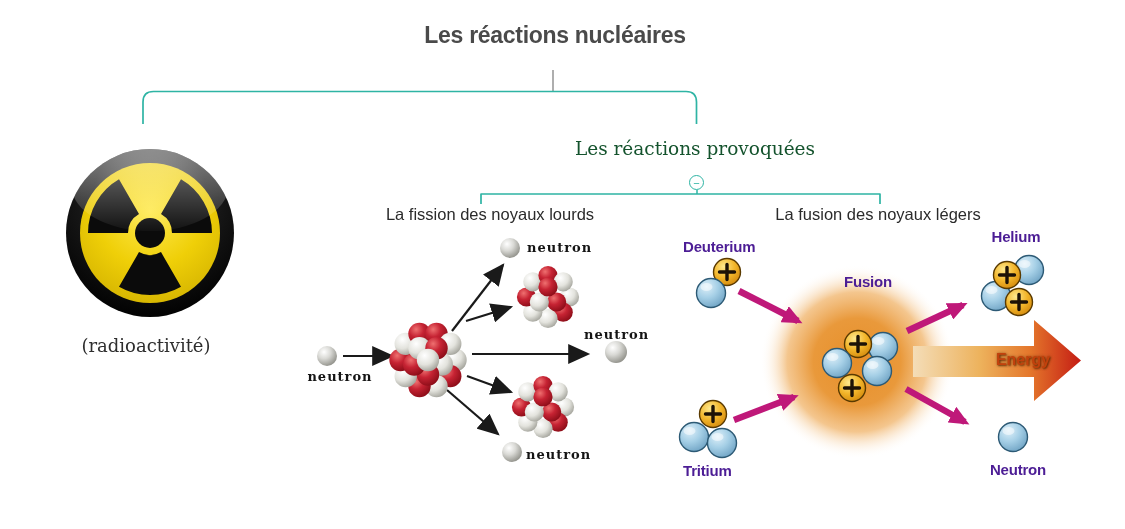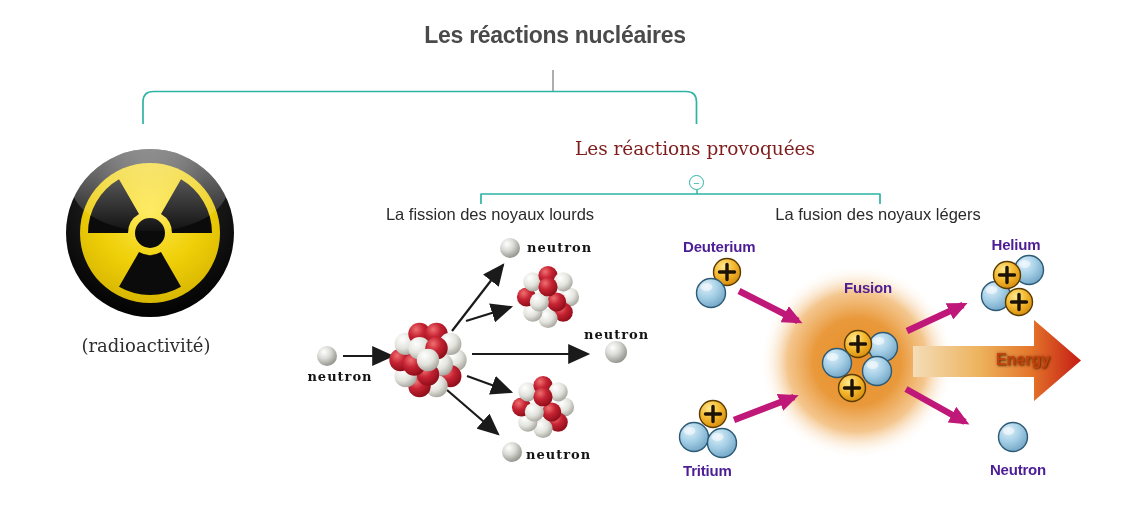--- a/index.html
+++ b/index.html
@@ -2,21 +2,21 @@
 <html><head>
 <meta charset="utf-8">
 <style>
   html,body{margin:0;padding:0;background:#fff;}
   #stage{position:relative;width:1125px;height:520px;background:#ffffff;overflow:hidden;
          font-family:"Liberation Sans",sans-serif;}
   .abs{position:absolute;white-space:nowrap;}
   .ctr{text-align:center;}
   #page-title{left:355px;top:22px;width:400px;font-weight:700;font-size:23px;
               letter-spacing:-0.3px;color:#4a4a4a;}
-  .serif-lbl{font-family:"DejaVu Serif","Liberation Serif",serif;color:#7f1d1d;}
+  .serif-lbl{font-family:"DejaVu Serif","Liberation Serif",serif;color:#14532d;}
   #provoked-label{left:545px;top:138px;width:300px;font-size:18.5px;}
   #spontaneous-label{left:8px;top:333px;width:276px;font-size:18px;line-height:25px;color:#2e2e2e;}
   .branch-title{font-size:16.5px;color:#2b2b2b;}
   #fission-title{left:340px;top:205px;width:300px;}
   #fusion-title{left:728px;top:205px;width:300px;}
   .neutron-lbl{font-family:"DejaVu Serif","Liberation Serif",serif;font-weight:700;
                font-size:13px;letter-spacing:1px;color:#141414;}
   .fusion-lbl{font-weight:700;font-size:15px;letter-spacing:-0.2px;color:#4c1d95;}
   #energy-label{left:973px;top:351px;width:100px;font-weight:700;font-size:16px;color:#c2410c;
                 text-shadow:1px 1px 2px rgba(90,40,0,.85),0 0 3px rgba(90,40,0,.5);}
@@ -224,18 +224,18 @@
   <div id="fusion-title" class="abs ctr branch-title">La fusion des noyaux légers</div>
   <div id="fission-title" class="abs ctr branch-title">La fission des noyaux lourds</div>
 
   <div class="abs neutron-lbl" style="left:300px;top:369px;width:80px;text-align:center;">neutron</div>
   <div class="abs neutron-lbl" style="left:527px;top:240px;">neutron</div>
   <div class="abs neutron-lbl" style="left:584px;top:327px;">neutron</div>
   <div class="abs neutron-lbl" style="left:526px;top:447px;">neutron</div>
 
   <div class="abs fusion-lbl" style="left:683px;top:238px;">Deuterium</div>
   <div class="abs fusion-lbl" style="left:683px;top:462px;">Tritium</div>
-  <div class="abs ctr fusion-lbl" style="left:818px;top:279px;width:100px;">Fusion</div>
-  <div class="abs ctr fusion-lbl" style="left:966px;top:236px;width:100px;">Helium</div>
+  <div class="abs ctr fusion-lbl" style="left:818px;top:273px;width:100px;">Fusion</div>
+  <div class="abs ctr fusion-lbl" style="left:966px;top:228px;width:100px;">Helium</div>
   <div class="abs ctr fusion-lbl" style="left:968px;top:461px;width:100px;">Neutron</div>
   <div id="energy-label" class="abs ctr">Energy</div>
 
 </div>
 
 </body></html>

